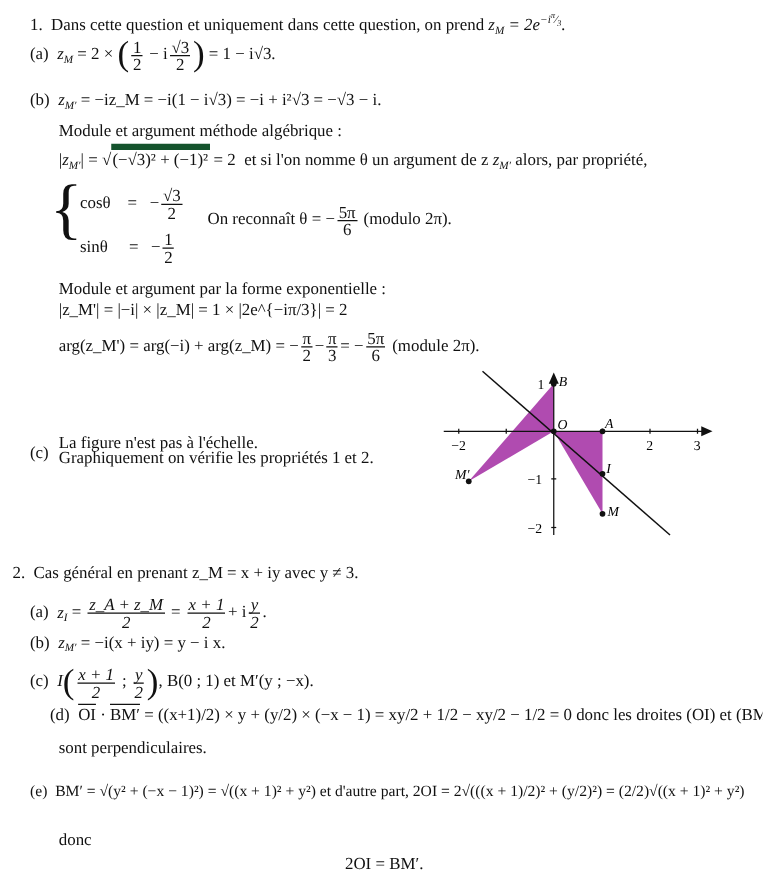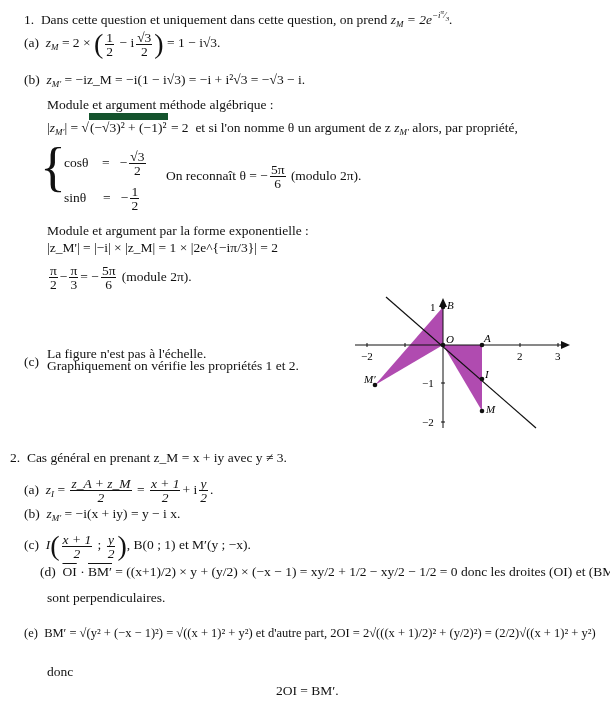--- a/index.html
+++ b/index.html
@@ -6,21 +6,21 @@
   body { width:610px; height:704px; position:relative; overflow:hidden;
          font-family:"Liberation Serif", "DejaVu Serif", serif; font-size:13.5px; color:#111; }
   .ln { position:absolute; white-space:nowrap; line-height:16px; }
   .m { font-style:italic; }
   .sub { font-size:9px; vertical-align:-3px; font-style:italic; }
   .sup { font-size:9px; vertical-align:6px; }
   .frac { display:inline-block; vertical-align:middle; text-align:center; margin:0 2px; }
   .frac > span { display:block; line-height:13px; padding:0 1px; }
   .frac > span.num { border-bottom:1px solid #111; }
   .paren { font-size:28px; vertical-align:middle; font-weight:100; line-height:28px; }
-  .sqrt { border-top:7px solid #14532d; padding:0 1px;text-align:right; }
+  .sqrt { border-top:5px solid #14532d; padding:0 1px;text-align:right; }
   .brace { position:absolute; font-size:54px; line-height:54px; font-weight:100; }
   svg text { font-family:"Liberation Serif", serif; font-size:11px; }
 </style>
 </head>
 <body>
 
 <div class="ln" style="left:24px; top:4px;">
   <span>1.</span>&nbsp;
   <span>Dans cette question et uniquement dans cette question, on prend</span>
   <span class="m">z<span class="sub">M</span> = 2e<span class="sup">−i<sup style="font-size:7px">π</sup>⁄<sub style="font-size:7px">3</sub></span>.</span>
@@ -52,21 +52,21 @@
 <div class="ln" style="left:166px; top:163px;">
   <span>On reconnaît θ = −</span><span class="frac"><span class="num">5π</span><span>6</span></span> <span>(modulo 2π).</span>
 </div>
 <div class="ln" style="left:64px; top:185px;">
   <span>sinθ</span>&nbsp;&nbsp;&nbsp;&nbsp;&nbsp;<span>=</span>&nbsp;&nbsp;&nbsp;<span>−</span><span class="frac"><span class="num">1</span><span>2</span></span>
 </div>
 
 <div class="ln" style="left:47px; top:223px;">Module et argument par la forme exponentielle :</div>
 <div class="ln" style="left:47px; top:240px;text-align:center;">|z_M'| = |−i| × |z_M| = 1 × |2e^{−iπ/3}| = 2</div>
 <div class="ln" style="left:47px; top:264px;">
-  <span class="frac"><span class="num">π</span><span>2</span></span>−<span class="frac"><span class="num">π</span><span>3</span></span>= −<span class="frac"><span class="num">5π</span><span>6</span></span> <span>(module 2π).</span>
+  <span>arg(z_M') = arg(−i) + arg(z_M) = −</span><span class="frac"><span class="num">π</span><span>2</span></span>−<span class="frac"><span class="num">π</span><span>3</span></span>= −<span class="frac"><span class="num">5π</span><span>6</span></span> <span>(module 2π).</span>
 </div>
 
 <div class="ln" style="left:24px; top:354px;">(c)</div>
 <div class="ln" style="left:47px; top:346px;">La figure n'est pas à l'échelle.</div>
 <div class="ln" style="left:47px; top:358px;">Graphiquement on vérifie les propriétés 1 et 2.</div>
 
 <svg style="position:absolute; left:340px; top:290px;" width="240" height="150" viewBox="340 290 240 150">
 
   <polygon points="443,345 443,307 375,385" fill="#b04bb0"></polygon>
   <polygon points="443,345 482,345 482,411" fill="#b04bb0"></polygon>

